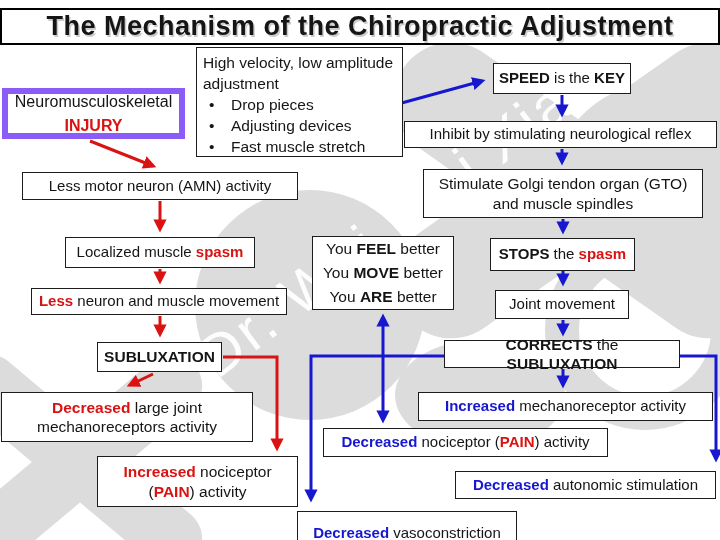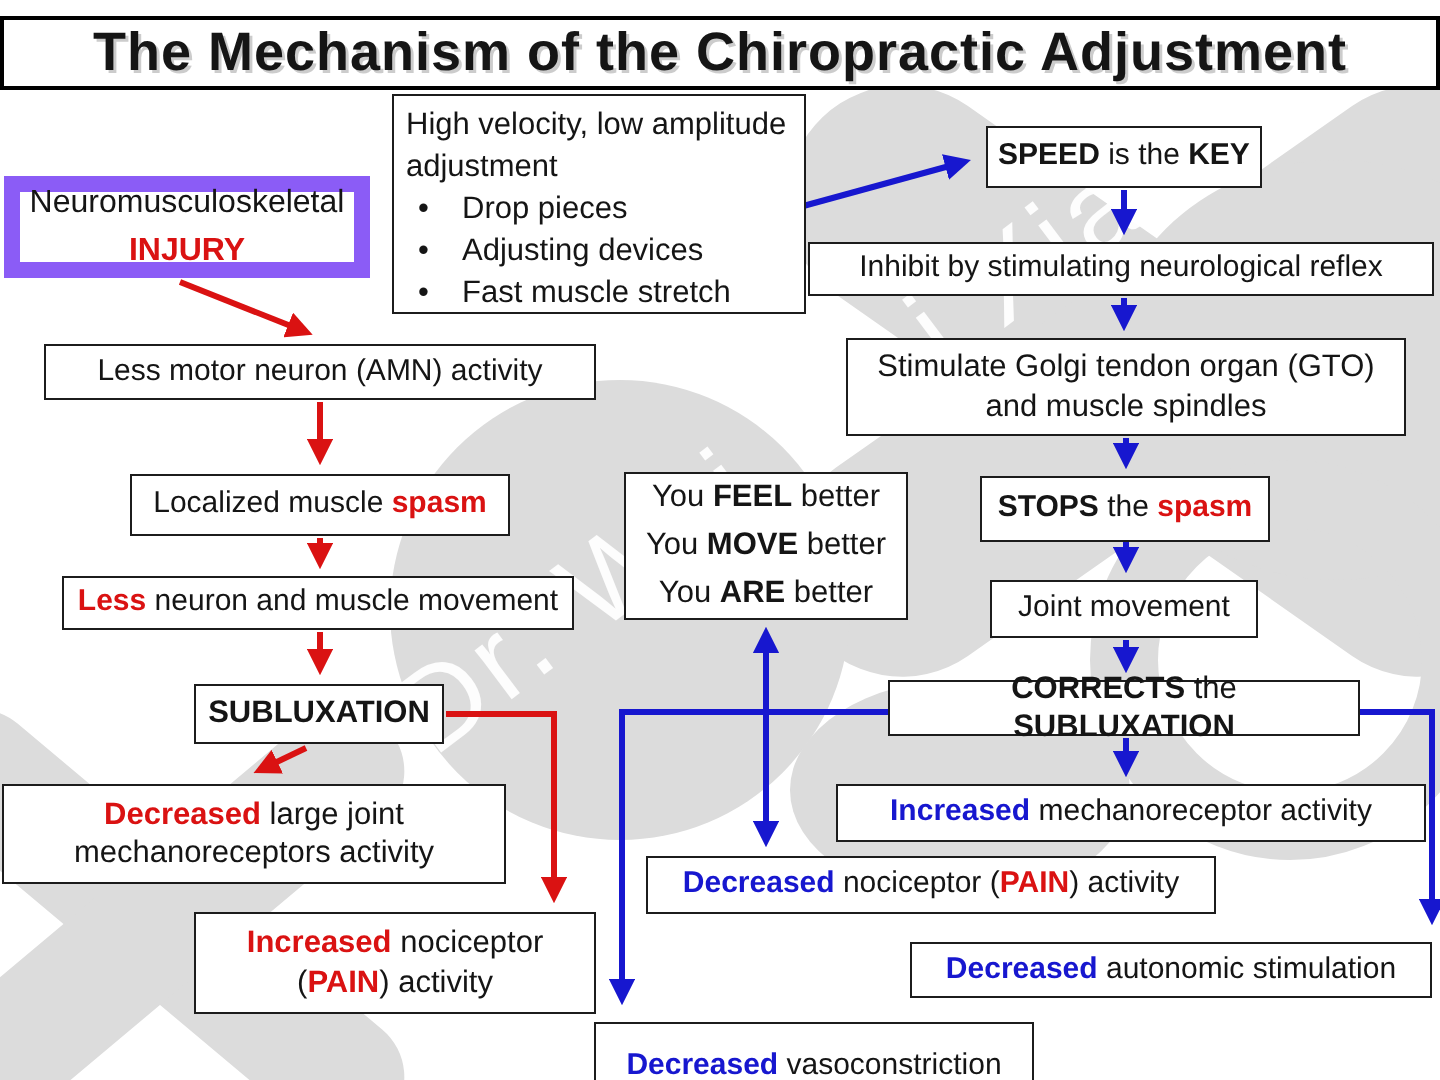--- a/index.html
+++ b/index.html
@@ -36,21 +36,21 @@
   .red{color:#da1212;font-weight:bold;}
   .blue{color:#1717cf;font-weight:bold;}
   #b-title{
     left:0;top:8px;width:720px;height:37px;border:2.5px solid #000;
     font-size:27px;font-weight:bold;letter-spacing:0.5px;
     text-shadow:1.5px 1.5px 0 rgba(110,110,110,0.35);
   }
   #b-hvla{left:196px;top:47px;width:207px;height:110px;align-items:flex-start;justify-content:flex-start;text-align:left;padding:5px 6px;font-size:15.5px;line-height:1.35;}
   #b-hvla .bullet-row{display:flex;}
   #b-hvla .bullet-mark{width:22px;flex:0 0 22px;text-align:left;padding-left:6px;}
-  #b-injury{left:2px;top:88px;width:183px;height:51px;border:8px solid #8b5cf6;font-size:16px;line-height:1.5;}
+  #b-injury{left:2px;top:88px;width:183px;height:51px;border:6px solid #8b5cf6;font-size:16px;line-height:1.5;}
   #b-amn{left:22px;top:172px;width:276px;height:28px;}
   #b-spasm{left:65px;top:237px;width:190px;height:31px;}
   #b-less{left:31px;top:288px;width:256px;height:27px;}
   #b-sublux{left:97px;top:342px;width:125px;height:30px;font-weight:bold;font-size:15.5px;}
   #b-dec-mechano{left:1px;top:392px;width:252px;height:50px;font-size:15.5px;}
   #b-inc-noci{left:97px;top:456px;width:201px;height:51px;font-size:15.5px;}
   #b-feel{left:312px;top:236px;width:142px;height:74px;font-size:15.5px;line-height:1.55;}
   #b-speed{left:493px;top:63px;width:138px;height:31px;}
   #b-inhibit{left:404px;top:121px;width:313px;height:27px;padding:2px;}
   #b-gto{left:423px;top:169px;width:280px;height:49px;font-size:15.5px;}

